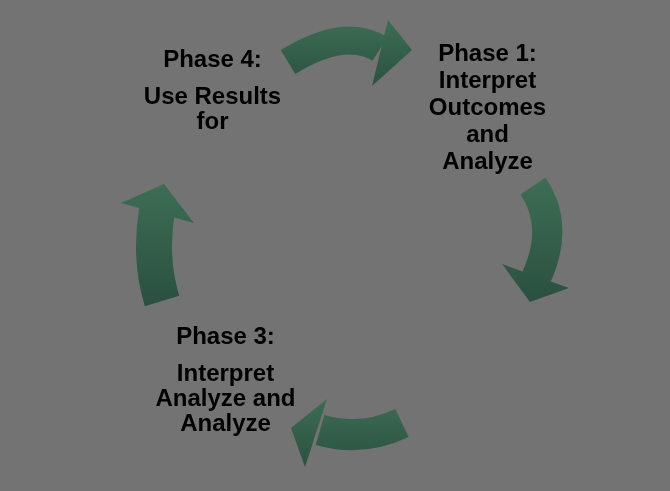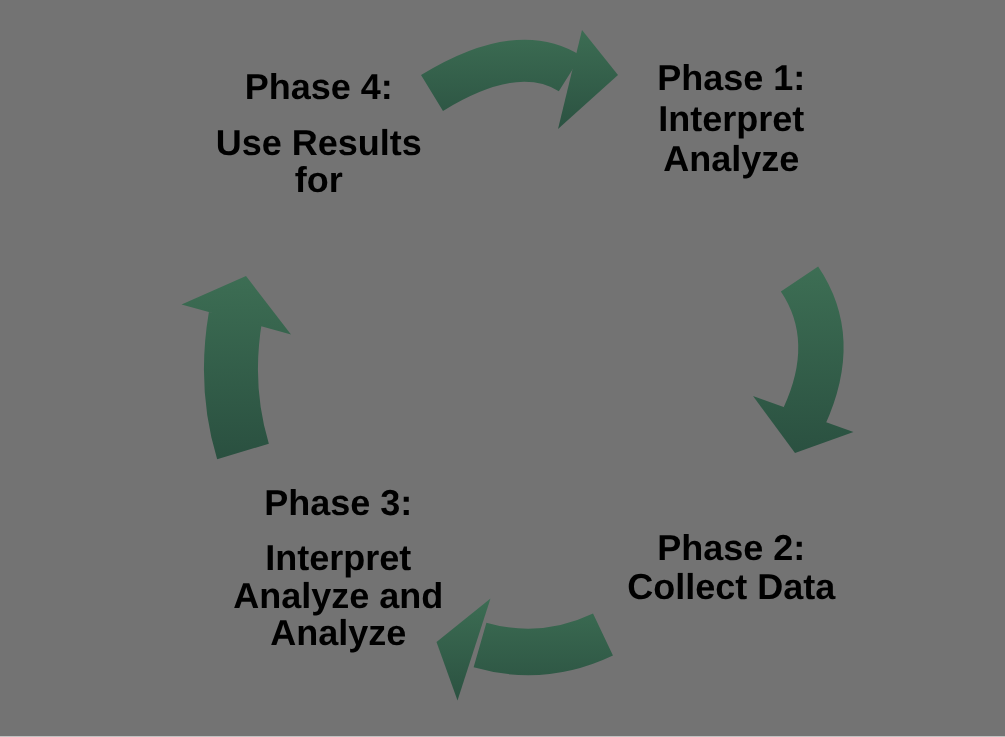--- a/index.html
+++ b/index.html
@@ -72,27 +72,25 @@
 
   <div class="phase spaced" style="left:110px;top:46px;width:205px;">
     <div class="phase-title">Phase 4:</div>
     <div class="line">Use Results</div>
     <div class="line">for</div>
   </div>
 
   <div class="phase lh27" style="left:390px;top:39px;width:195px;">
     <div class="phase-title">Phase 1:</div>
     <div class="line">Interpret</div>
+    <div class="line">Outcomes</div>
+    <div class="line">and</div>
     <div class="line">Analyze</div>
   </div>
 
-  <div class="phase lh26" style="left:390px;top:353px;width:195px;">
-    <div class="phase-title">Phase 2:</div>
-    <div class="line">Collect Data</div>
-  </div>
 
   <div class="phase spaced" style="left:123px;top:323px;width:205px;">
     <div class="phase-title">Phase 3:</div>
     <div class="line">Interpret</div>
     <div class="line">Analyze and</div>
     <div class="line">Analyze</div>
   </div>
 
 </div>
 

